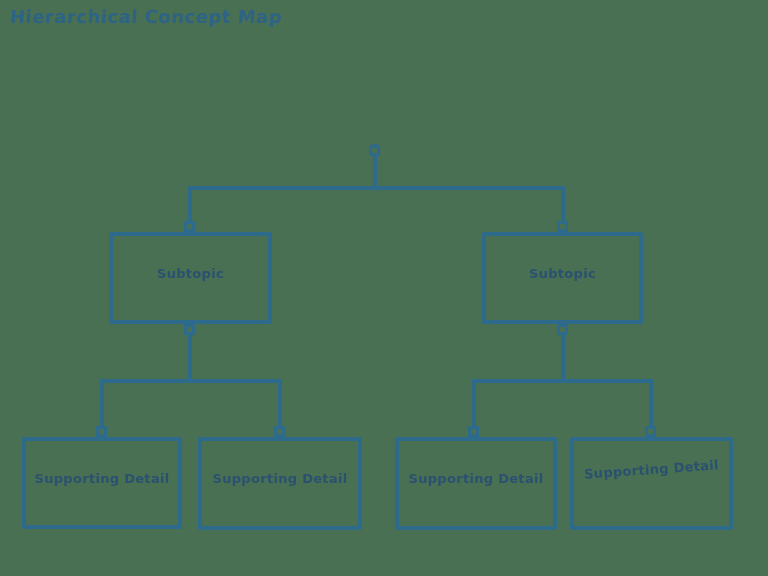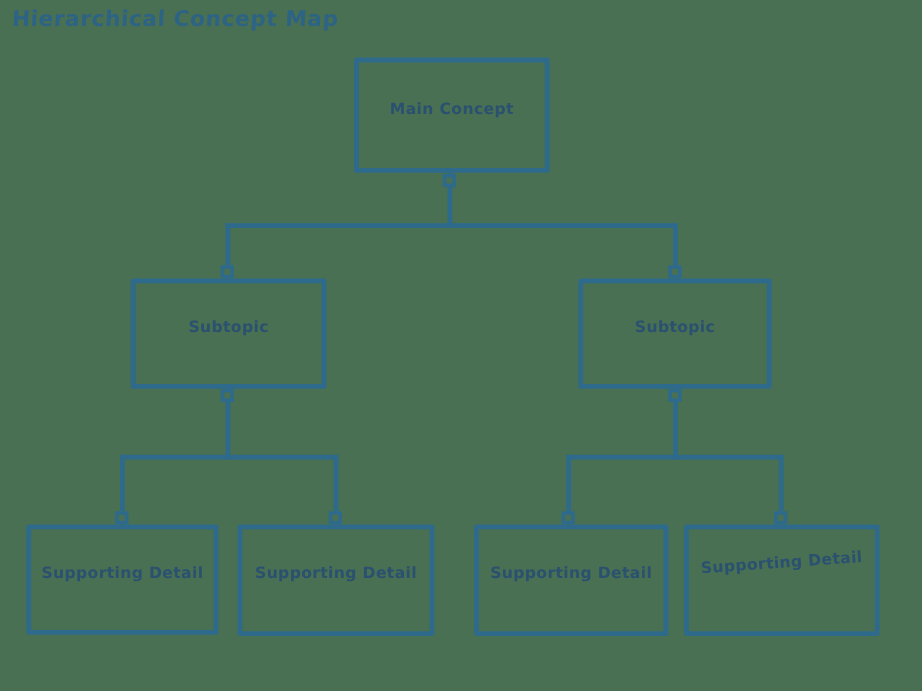--- a/index.html
+++ b/index.html
@@ -111,23 +111,20 @@
   <div class="line" id="line-subright-up"></div>
   <div class="line" id="line-subleft-down"></div>
   <div class="line" id="line-level2-left-h"></div>
   <div class="line" id="line-detail1-up"></div>
   <div class="line" id="line-detail2-up"></div>
   <div class="line" id="line-subright-down"></div>
   <div class="line" id="line-level2-right-h"></div>
   <div class="line" id="line-detail3-up"></div>
   <div class="line" id="line-detail4-up"></div>
 
-  <div class="node" id="node-main">
-    <span class="node-label">Main Concept</span>
-  </div>
 
   <div class="node" id="node-sub-left">
     <span class="node-label">Subtopic</span>
   </div>
 
   <div class="node" id="node-sub-right">
     <span class="node-label">Subtopic</span>
   </div>
 
   <div class="node" id="node-detail-1">

